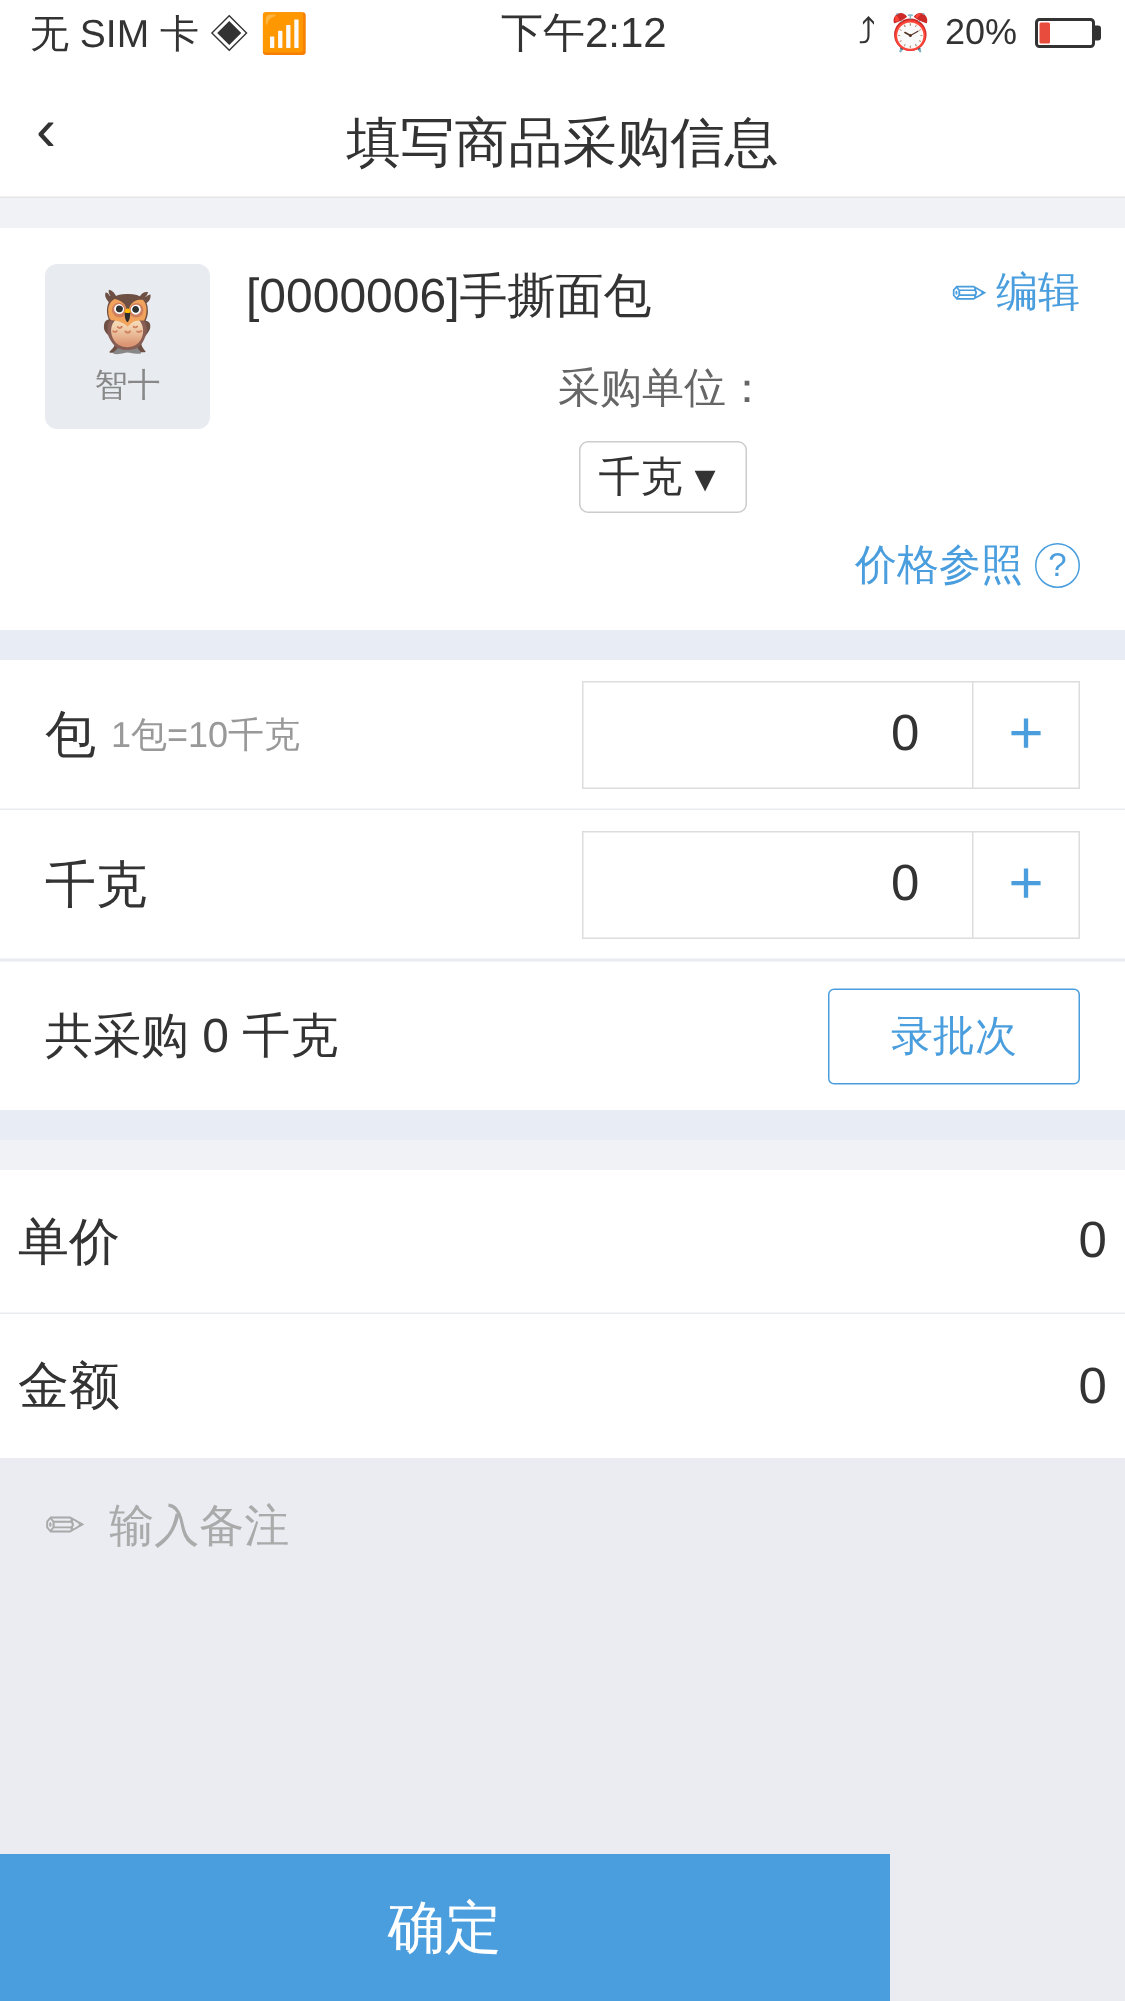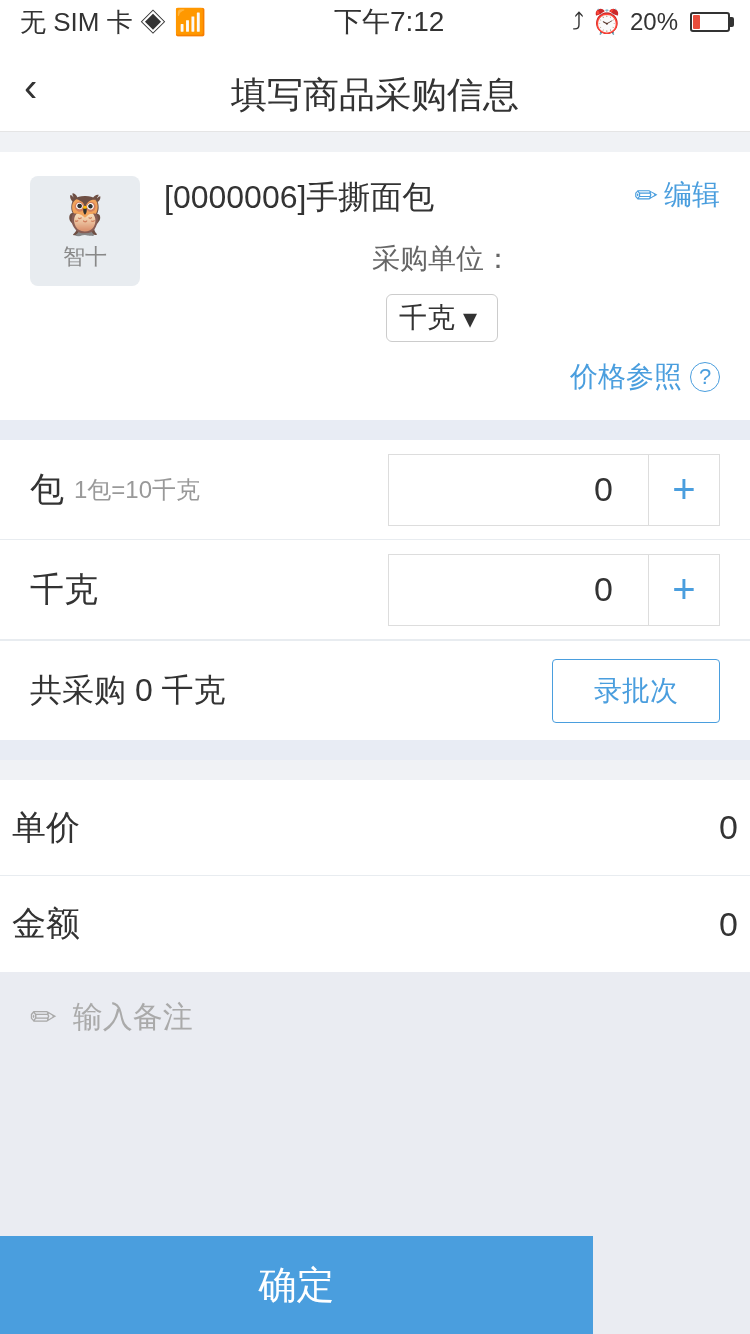--- a/index.html
+++ b/index.html
@@ -325,21 +325,21 @@
 </head>
 <body>
 
 <div class="content-wrapper">
 
   <div class="status-bar">
     <div class="status-left">
       <span>无 SIM 卡 ◈</span>
       <span>📶</span>
     </div>
-    <div class="status-center">下午7:12</div>
+    <div class="status-center">下午2:12</div>
     <div class="status-right">
       <span>⤴</span>
       <span>⏰</span>
       <span>20%</span>
       <span class="battery-icon">
         <span class="battery-fill"></span>
       </span>
     </div>
   </div>
 

